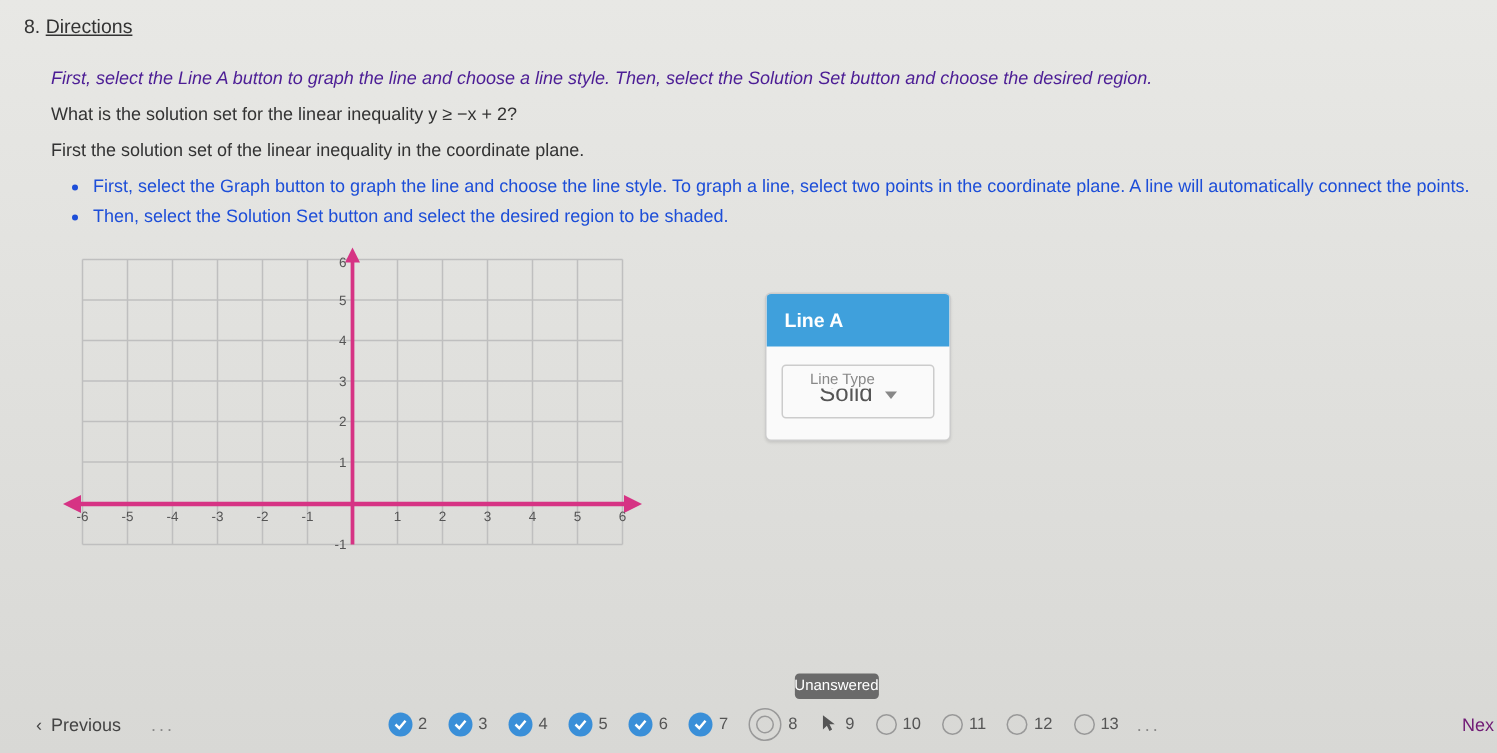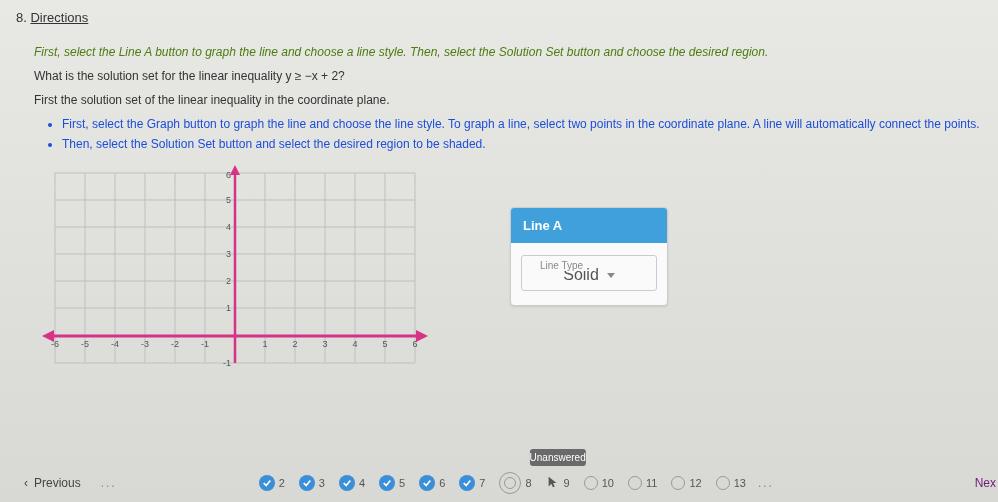--- a/index.html
+++ b/index.html
@@ -16,21 +16,21 @@
     .question-header {
       font-size: 13px;
       margin-bottom: 20px;
     }
     .question-num { font-weight: normal; }
     .directions-label { text-decoration: underline; }
     .intro {
       font-size: 12px;
       font-style: italic;
       margin: 4px 0 10px 18px;
-      color: #4d7c0f;
+      color: #4c1d95;
     }
     .prompt {
       font-size: 12px;
       margin: 8px 0 10px 18px;
       color: #333;
     }
     .instr-list {
       list-style: disc;
       margin-left: 46px;
       font-size: 12px;
@@ -45,26 +45,26 @@
       gap: 80px;
     }
     .graph-wrap {
       width: 390px;
       height: 210px;
       position: relative;
     }
     svg.graph { display:block; }
 
     .line-panel {
-      width: 158px;
+      width: 124px;
       background: #fafafa;
       border: 1px solid #ccc;
       border-radius: 4px;
       overflow: hidden;
-      margin-top: 44px;
+      margin-top: 32px;
       box-shadow: 0 1px 2px rgba(0,0,0,0.1);
     }
     .line-panel-header {
       background: #3fa0dc;
       color: #fff;
       font-size: 13px;
       font-weight: bold;
       padding: 10px 12px;
     }
     .line-panel-body {

